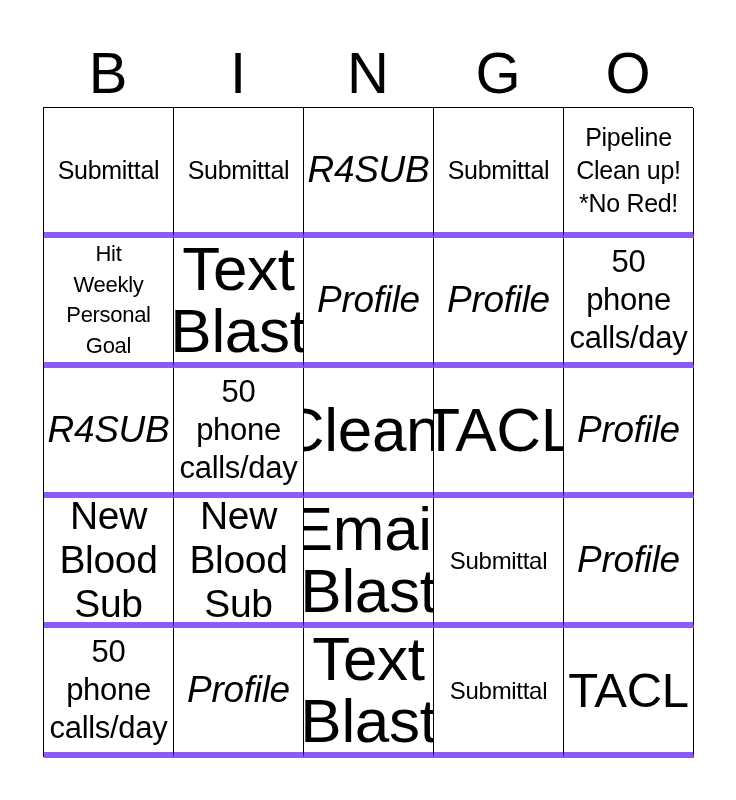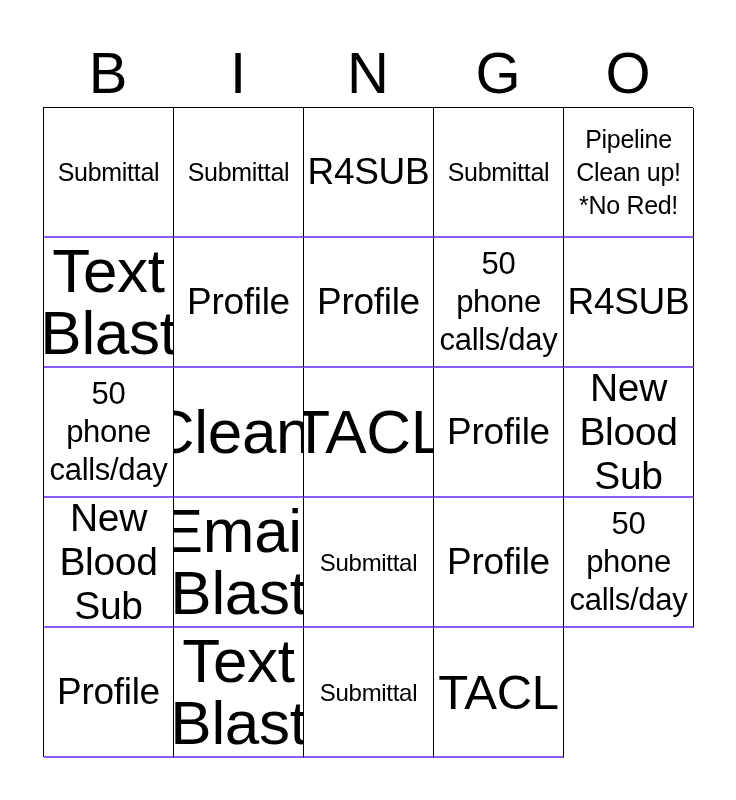--- a/index.html
+++ b/index.html
@@ -38,35 +38,35 @@
       height: 650px;
       display: grid;
       grid-template-columns: repeat(5, 130px);
       grid-template-rows: repeat(5, 130px);
       border-top: 1px solid #000;
       border-left: 1px solid #000;
       box-sizing: border-box;
     }
     .cell {
       border-right: 1px solid #000;
-      border-bottom: 2px solid #8b5cf6;
+      border-bottom: 6px solid #8b5cf6;
       display: flex;
       align-items: center;
       justify-content: center;
       text-align: center;
       overflow: hidden;
       box-sizing: border-box;
       padding: 0 1px;
       white-space: pre-line;
       letter-spacing: -0.3px;
     }
     .s-xs { font-size: 24px; line-height: 27px; }
     .s-sm { font-size: 25px; line-height: 33px; }
     .s-ph { font-size: 31px; line-height: 38px; }
-    .s-md { font-size: 37px; line-height: 40px; }
+    .s-md { font-size: 37px; line-height: 40px; font-style: italic; }
     .s-goal { font-size: 22px; line-height: 30.5px; }
     .s-nbs { font-size: 39px; line-height: 44px; }
     .s-lg { font-size: 62px; line-height: 62px; }
     .s-xl { font-size: 49px; line-height: 63px; }
   </style>
 </head>
 <body>
 
 <div class="header">
   <div class="header-letter">B</div>
@@ -79,20 +79,24 @@
 <div class="board">
 
   <div class="cell s-sm">Submittal</div>
   <div class="cell s-sm">Submittal</div>
   <div class="cell s-md">R4SUB</div>
   <div class="cell s-sm">Submittal</div>
   <div class="cell s-sm">Pipeline
 Clean up!
 *No Red!</div>
 
+  <div class="cell s-goal">Hit
+Weekly
+Personal
+Goal</div>
   <div class="cell s-lg">Text
 Blast</div>
   <div class="cell s-md">Profile</div>
   <div class="cell s-md">Profile</div>
   <div class="cell s-ph">50
 phone
 calls/day</div>
 
   <div class="cell s-md">R4SUB</div>
   <div class="cell s-ph">50

